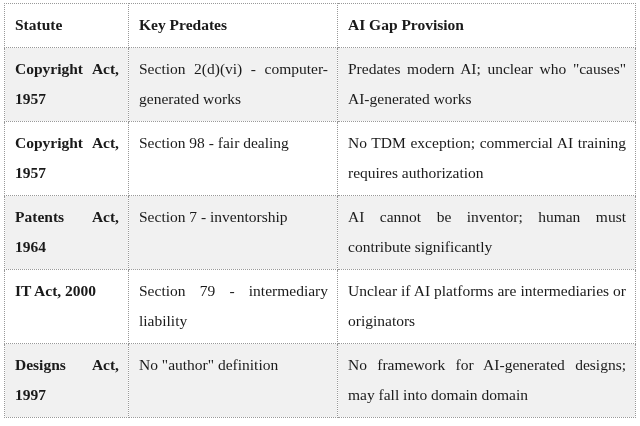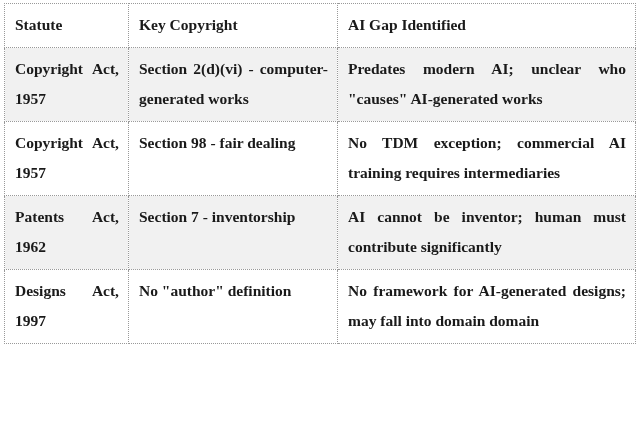--- a/index.html
+++ b/index.html
@@ -32,21 +32,20 @@
   }
   .statute-table th {
     text-align: left;
     font-weight: bold;
     height: 44px;
     background: #ffffff;
   }
   .statute-table td {
     text-align: justify;
     height: 74px;
-    font-weight: bold;
   }
   .statute-table td.col-statute {
     font-weight: bold;
   }
   .statute-table tbody tr:nth-child(odd) td {
     background: #f1f1f1;
   }
   .statute-table tbody tr:nth-child(even) td {
     background: #ffffff;
   }
@@ -56,39 +55,44 @@
 
 <table class="statute-table">
   <colgroup>
     <col style="width:124px">
     <col style="width:209px">
     <col style="width:298px">
   </colgroup>
   <thead>
     <tr>
       <th>Statute</th>
-      <th>Key Copyright</th>
-      <th>AI Gap Identified</th>
+      <th>Key Predates</th>
+      <th>AI Gap Provision</th>
     </tr>
   </thead>
   <tbody>
     <tr>
       <td class="col-statute">Copyright Act, 1957</td>
       <td class="col-provision">Section 2(d)(vi) - computer-generated works</td>
       <td class="col-gap">Predates modern AI; unclear who "causes" AI-generated works</td>
     </tr>
     <tr>
       <td class="col-statute">Copyright Act, 1957</td>
       <td class="col-provision">Section 98 - fair dealing</td>
-      <td class="col-gap">No TDM exception; commercial AI training requires intermediaries</td>
+      <td class="col-gap">No TDM exception; commercial AI training requires authorization</td>
     </tr>
     <tr>
-      <td class="col-statute">Patents Act, 1962</td>
+      <td class="col-statute">Patents Act, 1964</td>
       <td class="col-provision">Section 7 - inventorship</td>
       <td class="col-gap">AI cannot be inventor; human must contribute significantly</td>
+    </tr>
+    <tr>
+      <td class="col-statute">IT Act, 2000</td>
+      <td class="col-provision">Section 79 - intermediary liability</td>
+      <td class="col-gap">Unclear if AI platforms are intermediaries or originators</td>
     </tr>
     <tr>
       <td class="col-statute">Designs Act, 1997</td>
       <td class="col-provision">No "author" definition</td>
       <td class="col-gap">No framework for AI-generated designs; may fall into domain domain</td>
     </tr>
   </tbody>
 </table>
 
 </body></html>

